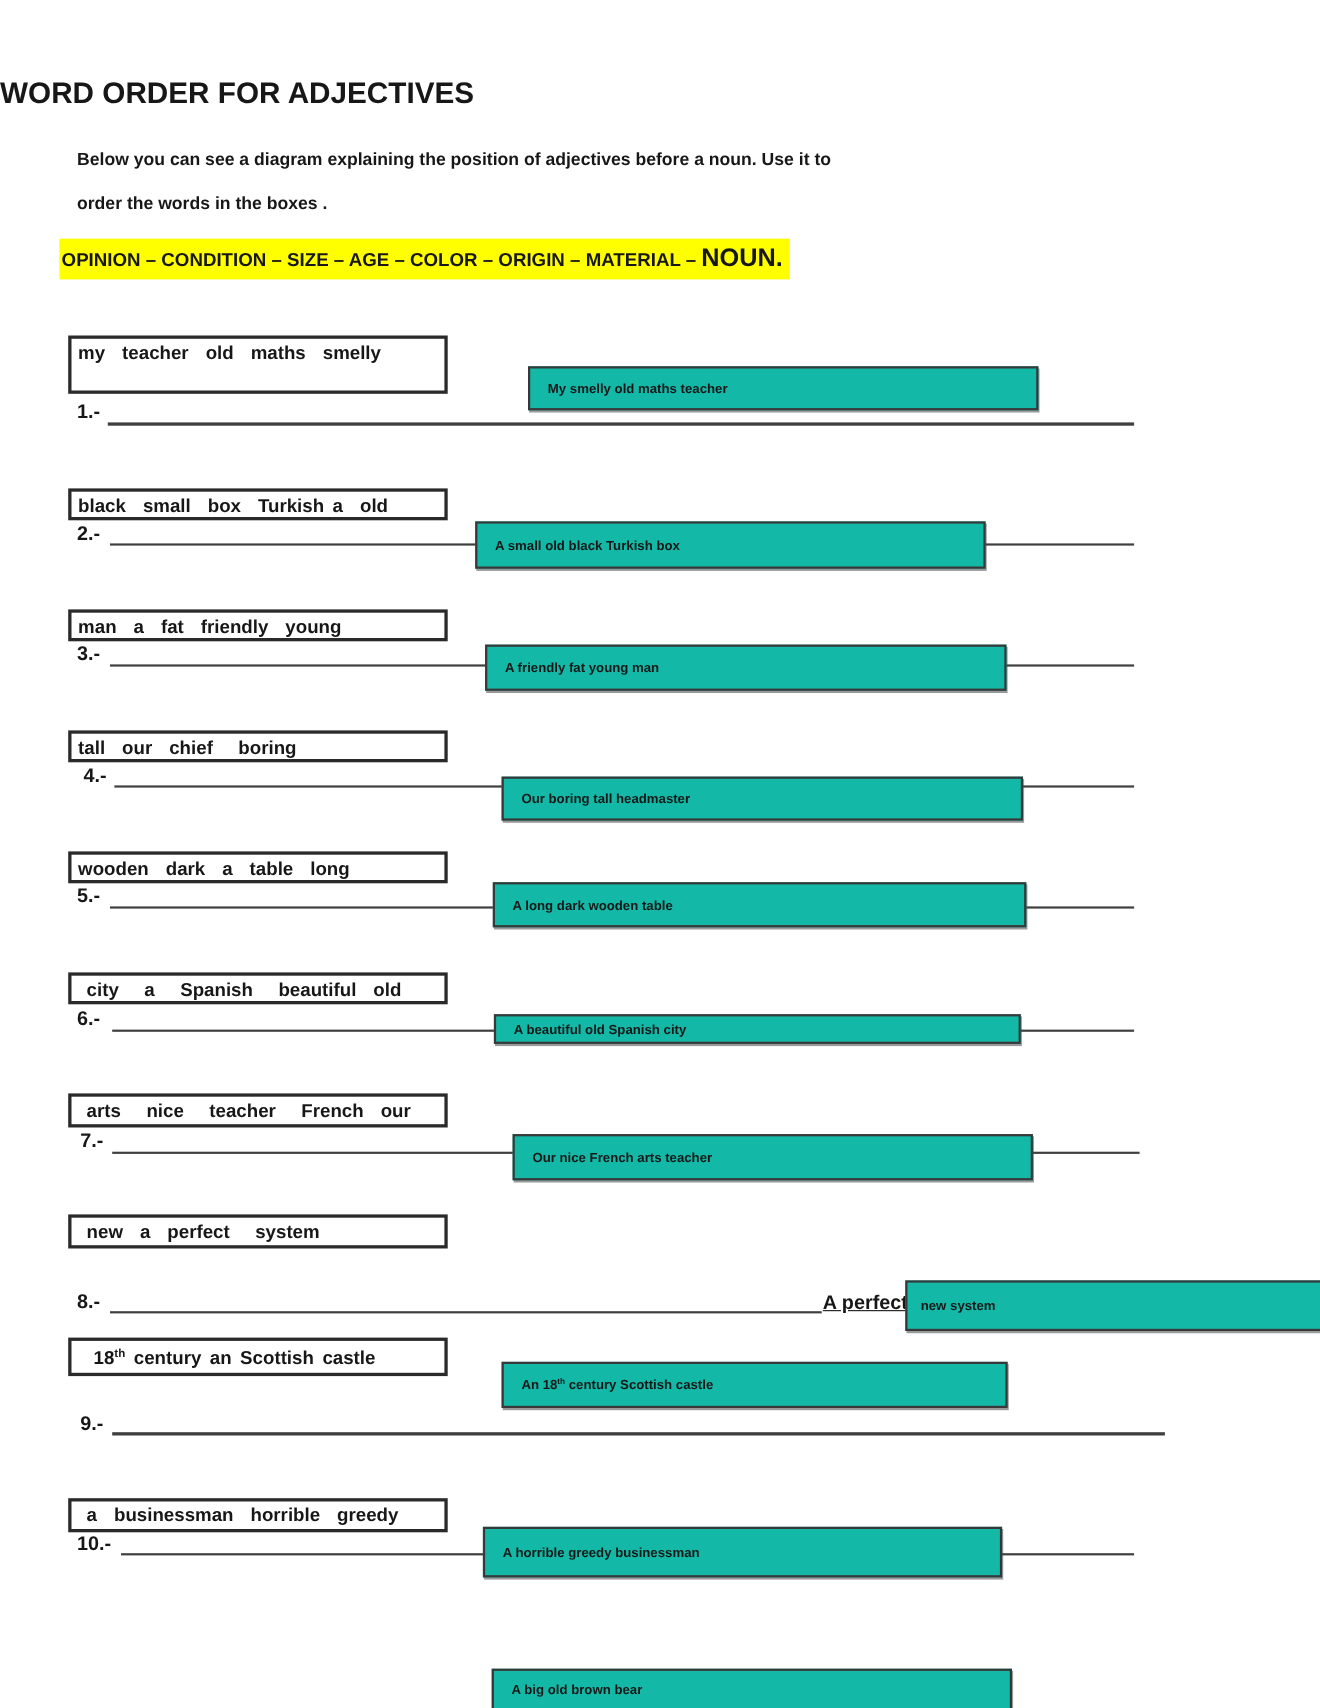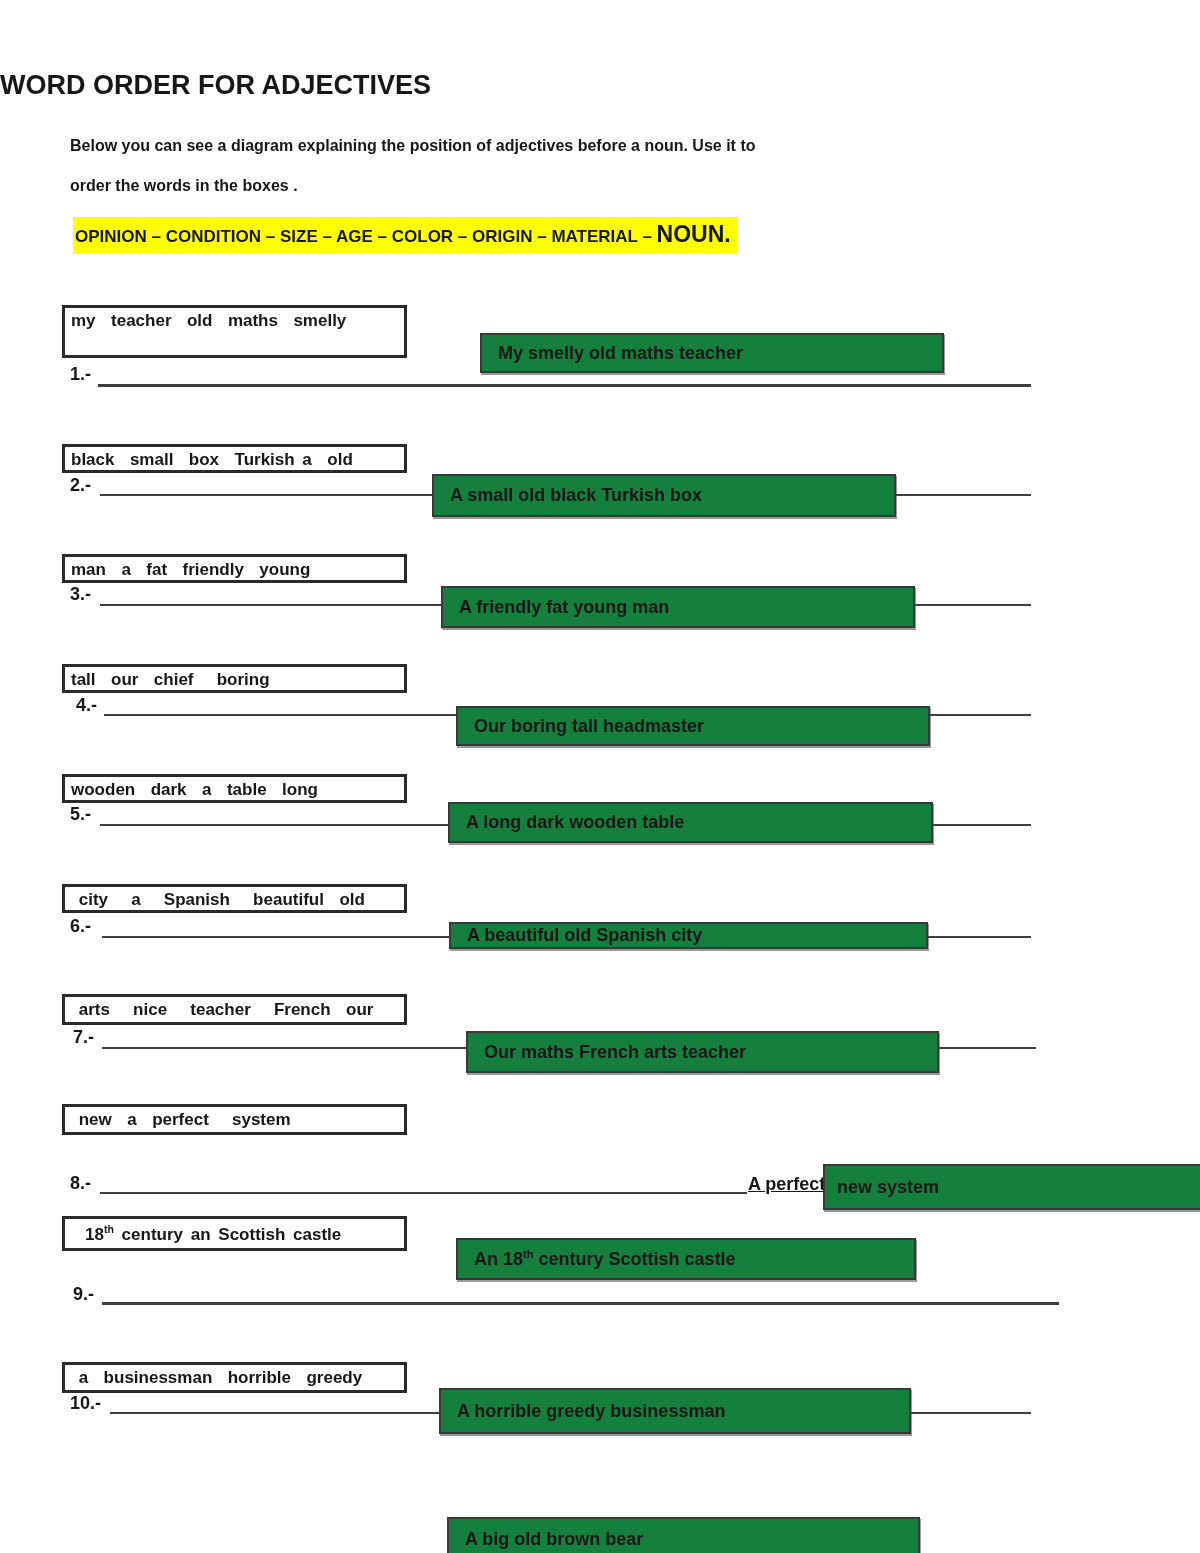--- a/index.html
+++ b/index.html
@@ -29,21 +29,21 @@
     left: 70px;
     width: 1030px;
     margin: 0;
     font-size: 16px;
     line-height: 40px;
     font-weight: 600;
   }
   .rule-highlight {
     position: absolute;
     top: 217px;
-    left: 73px;
+    left: 54px;
     background: #ffff00;
     padding: 4px 6px 6px 2px;
     font-size: 17px;
     font-weight: bold;
     white-space: pre;
   }
   .rule-highlight .noun {
     font-size: 23px;
     font-weight: bold;
   }
@@ -68,26 +68,26 @@
   }
   .answer-line {
     position: absolute;
     background: #3f3f3f;
     height: 2px;
   }
   .answer-box {
     position: absolute;
     border: 2px solid #383838;
     box-sizing: border-box;
-    background: #15803d;
+    background: #14b8a6;
     box-shadow: 1px 2px 0 rgba(70,70,70,0.55);
     display: flex;
     align-items: center;
     padding-left: 16px;
-    font-size: 18px;
+    font-size: 12px;
     font-weight: 600;
     white-space: pre;
     overflow: hidden;
   }
   .answer-box.top-align { align-items: flex-start; padding-top: 10px; }
   .loose-text {
     position: absolute;
     font-size: 18px;
     font-weight: 600;
     white-space: pre;
@@ -131,21 +131,21 @@
   <div class="answer-box" style="left:448px;top:802px;width:485px;height:41px;"><span>A long dark wooden table</span></div>
 
   <div class="word-box" style="top:884px;height:29px;"><span> city   a   Spanish   beautiful  old</span></div>
   <span class="num" style="left:70px;top:916px;">6.-</span>
   <div class="answer-line" style="left:102px;top:936px;width:929px;"></div>
   <div class="answer-box" style="left:449px;top:922px;width:479px;height:27px;"><span>A beautiful old Spanish city</span></div>
 
   <div class="word-box" style="top:994px;height:31px;"><span> arts   nice   teacher   French  our</span></div>
   <span class="num" style="left:73px;top:1027px;">7.-</span>
   <div class="answer-line" style="left:102px;top:1047px;width:934px;"></div>
-  <div class="answer-box" style="left:466px;top:1031px;width:473px;height:42px;"><span>Our maths French arts teacher</span></div>
+  <div class="answer-box" style="left:466px;top:1031px;width:473px;height:42px;"><span>Our nice French arts teacher</span></div>
 
   <div class="word-box" style="top:1104px;height:31px;"><span> new  a  perfect   system</span></div>
   <span class="num" style="left:70px;top:1173px;">8.-</span>
   <div class="answer-line" style="left:100px;top:1192px;width:647px;"></div>
   <span class="loose-text" style="left:748px;top:1174px;text-decoration:underline;">A perfect</span>
   <div class="answer-box" style="left:823px;top:1164px;width:385px;height:46px;padding-left:12px;"><span>new system</span></div>
 
   <div class="word-box" style="top:1216px;height:35px;padding-top:6px;padding-left:20px;"><span><span>18</span><sup>th</sup><span> century an Scottish castle</span></span></div>
   <div class="answer-box" style="left:456px;top:1238px;width:460px;height:42px;"><span><span>An 18</span><sup>th</sup><span> century Scottish castle</span></span></div>
   <span class="num" style="left:73px;top:1284px;">9.-</span>

